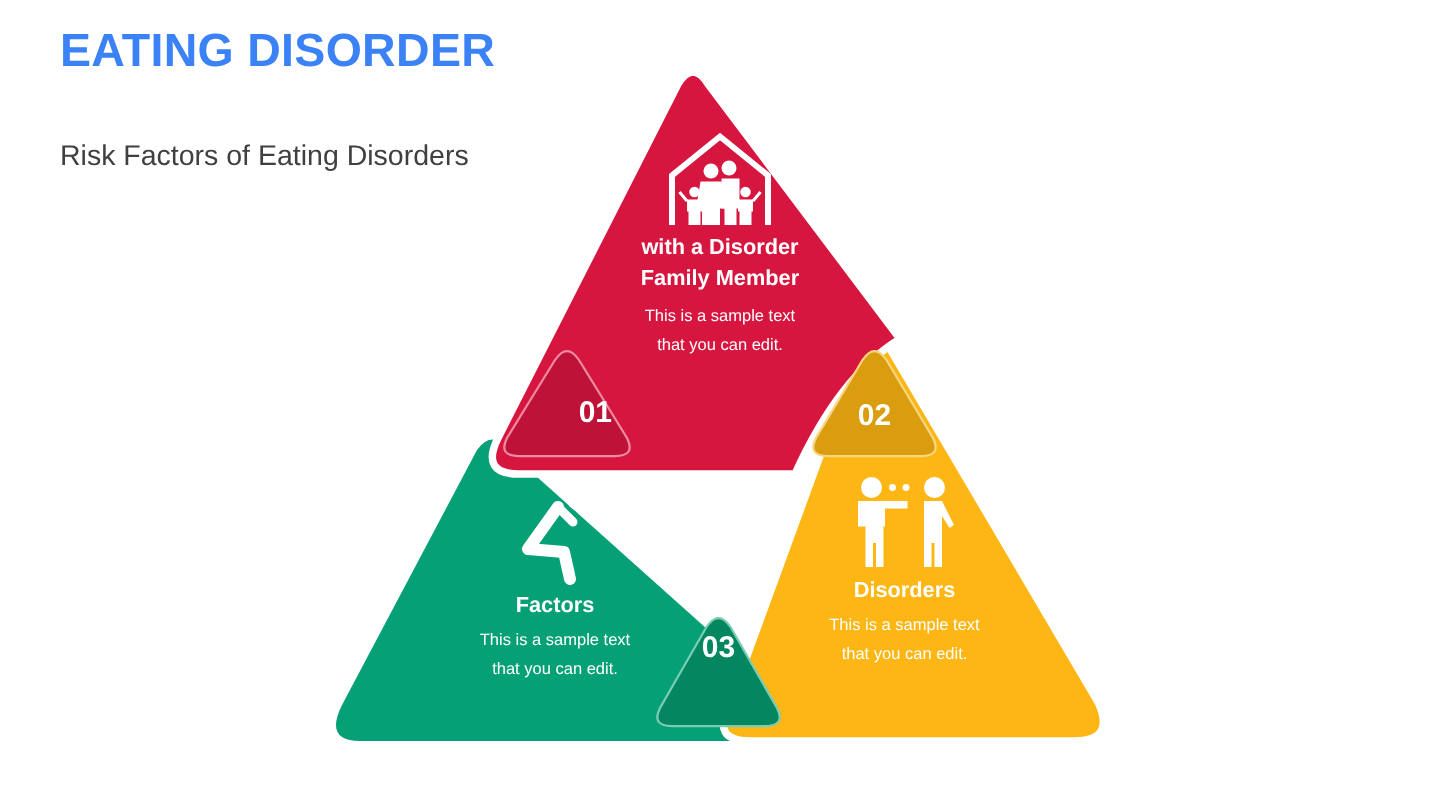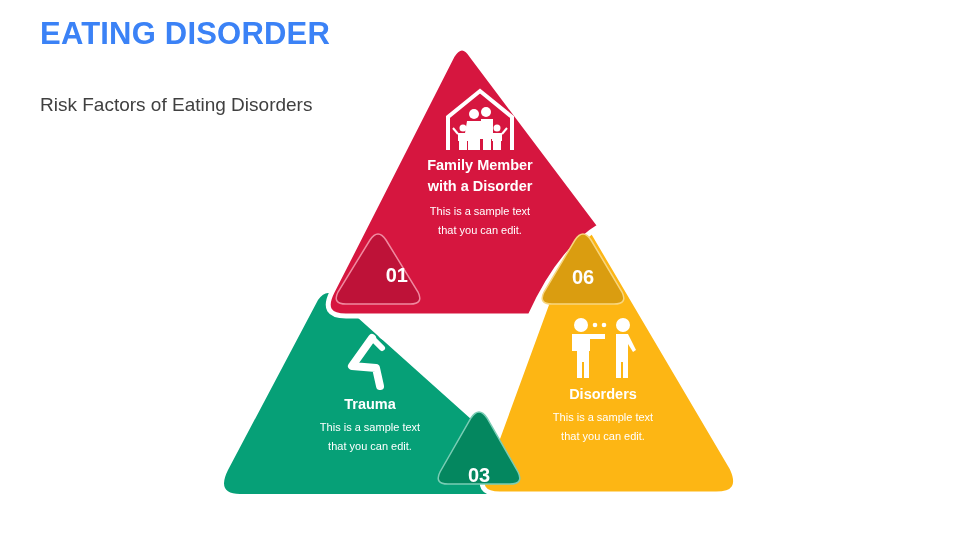--- a/index.html
+++ b/index.html
@@ -56,34 +56,34 @@
     <circle cx="581" cy="325" r="7"></circle>
     <circle cx="595" cy="325" r="2.3"></circle>
     <circle cx="604" cy="325" r="2.3"></circle>
     <circle cx="623" cy="325" r="7"></circle>
     <path d="M572 334 h18 l15 0 v5 h-15 v12 h-1 v27 h-5 v-16 h-2 v16 h-5 v-27 h-5 z"></path>
     <path d="M616 334 h12 l8 16 l-3 2 l-5 -8 v34 h-5 v-16 h-2 v16 h-5 v-30 z"></path>
   </g>
 </svg>
 
 <div class="txt head" style="left:400px; top:155px; width:160px;">
+  <div>with a Disorder</div>
   <div>Family Member</div>
-  <div>with a Disorder</div>
 </div>
 <div class="txt body" style="left:400px; top:202px; width:160px;">
   <div>This is a sample text</div>
   <div>that you can edit.</div>
 </div>
 <div class="num" style="left:348px; top:264px;text-align:right;">01</div>
 
-<div class="num" style="left:553px; top:266px;">06</div>
+<div class="num" style="left:553px; top:266px;">02</div>
 <div class="txt head" style="left:523px; top:384px; width:160px;">Disorders</div>
 <div class="txt body" style="left:523px; top:408px; width:160px;">
   <div>This is a sample text</div>
   <div>that you can edit.</div>
 </div>
 
-<div class="txt head" style="left:290px; top:394px; width:160px;">Trauma</div>
+<div class="txt head" style="left:290px; top:394px; width:160px;">Factors</div>
 <div class="txt body" style="left:290px; top:418px; width:160px;">
   <div>This is a sample text</div>
   <div>that you can edit.</div>
 </div>
-<div class="num" style="left:449px; top:464px;text-align:center;">03</div>
+<div class="num" style="left:449px; top:421px;text-align:center;">03</div>
 
 </body></html>

